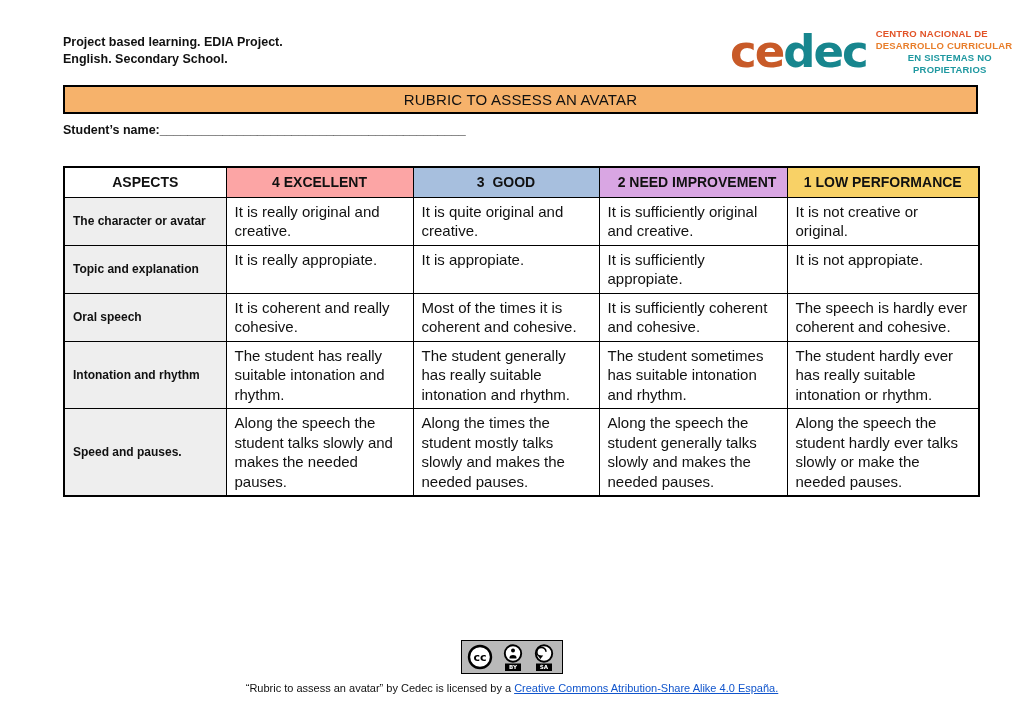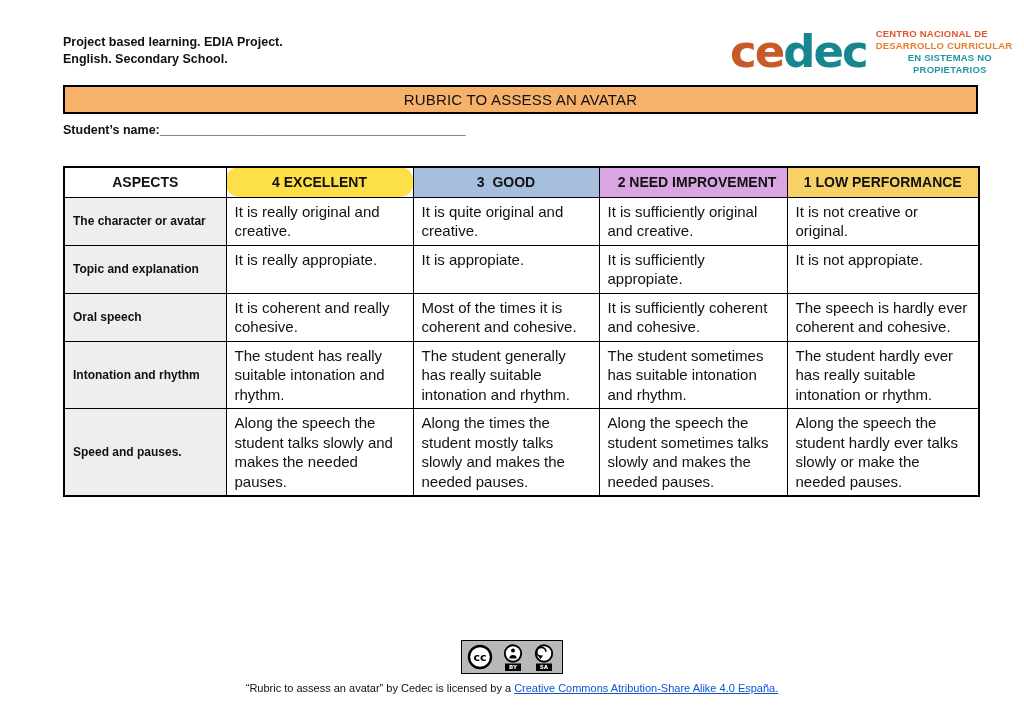--- a/index.html
+++ b/index.html
@@ -116,21 +116,21 @@
     <colgroup>
       <col style="width:162px">
         <col style="width:187px">
         <col style="width:186px">
       <col style="width:188px">
         <col style="width:192px">
     </colgroup>
     <tbody>
         <tr>
       <th style="background-color: rgb(255, 255, 255);">ASPECTS</th>
-      <th style="background-color: #fde047; border-radius: 13px;">4 EXCELLENT</th>
+      <th style="background-color: #fca5a5;">4 EXCELLENT</th>
       <th style="background-color: rgb(167, 191, 222);">3  GOOD</th>
       <th style="background-color: rgb(217, 166, 227); padding-left: 8px;">2 NEED IMPROVEMENT</th>
       <th style="background-color: rgb(248, 209, 102);">1 LOW PERFORMANCE</th>
     </tr>
     <tr style="height:43px">
       <td class="aspect-cell">The character or avatar</td>
       <td class="desc-cell">It is really original and creative.</td>
       <td class="desc-cell">It is quite original and creative.</td>
       <td class="desc-cell">It is sufficiently original and creative.</td>
       <td class="desc-cell">It is not creative or original.</td>
@@ -153,21 +153,21 @@
       <td class="aspect-cell">Intonation and rhythm</td>
       <td class="desc-cell">The student has really suitable intonation and rhythm.</td>
       <td class="desc-cell">The student generally has really suitable intonation and rhythm.</td>
       <td class="desc-cell">The student sometimes has suitable intonation and rhythm.</td>
       <td class="desc-cell">The student hardly ever has really suitable intonation or rhythm.</td>
     </tr>
     <tr style="height:67px">
       <td class="aspect-cell">Speed and pauses.</td>
       <td class="desc-cell">Along the speech the student talks slowly and makes the needed pauses.</td>
       <td class="desc-cell">Along the times the student mostly talks slowly and makes the needed pauses.</td>
-      <td class="desc-cell">Along the speech the student sometimes talks slowly and makes the needed pauses.</td>
+      <td class="desc-cell">Along the speech the student generally talks slowly and makes the needed pauses.</td>
       <td class="desc-cell">Along the speech the student hardly ever talks slowly or make the needed pauses.</td>
     </tr>
   </tbody>
     </table>
 
   <div class="cc-badge">
     <svg width="94" height="30" viewBox="0 0 94 30">
 
       <g>
         <circle cx="15" cy="15" r="11" fill="#ffffff" stroke="#000" stroke-width="2.4"></circle>

